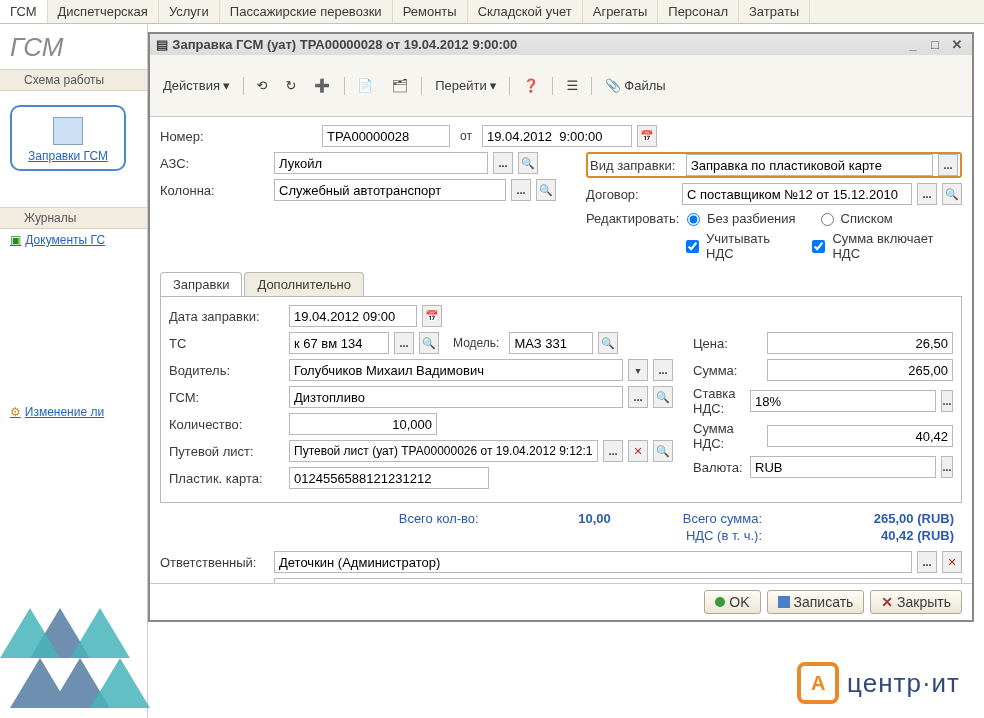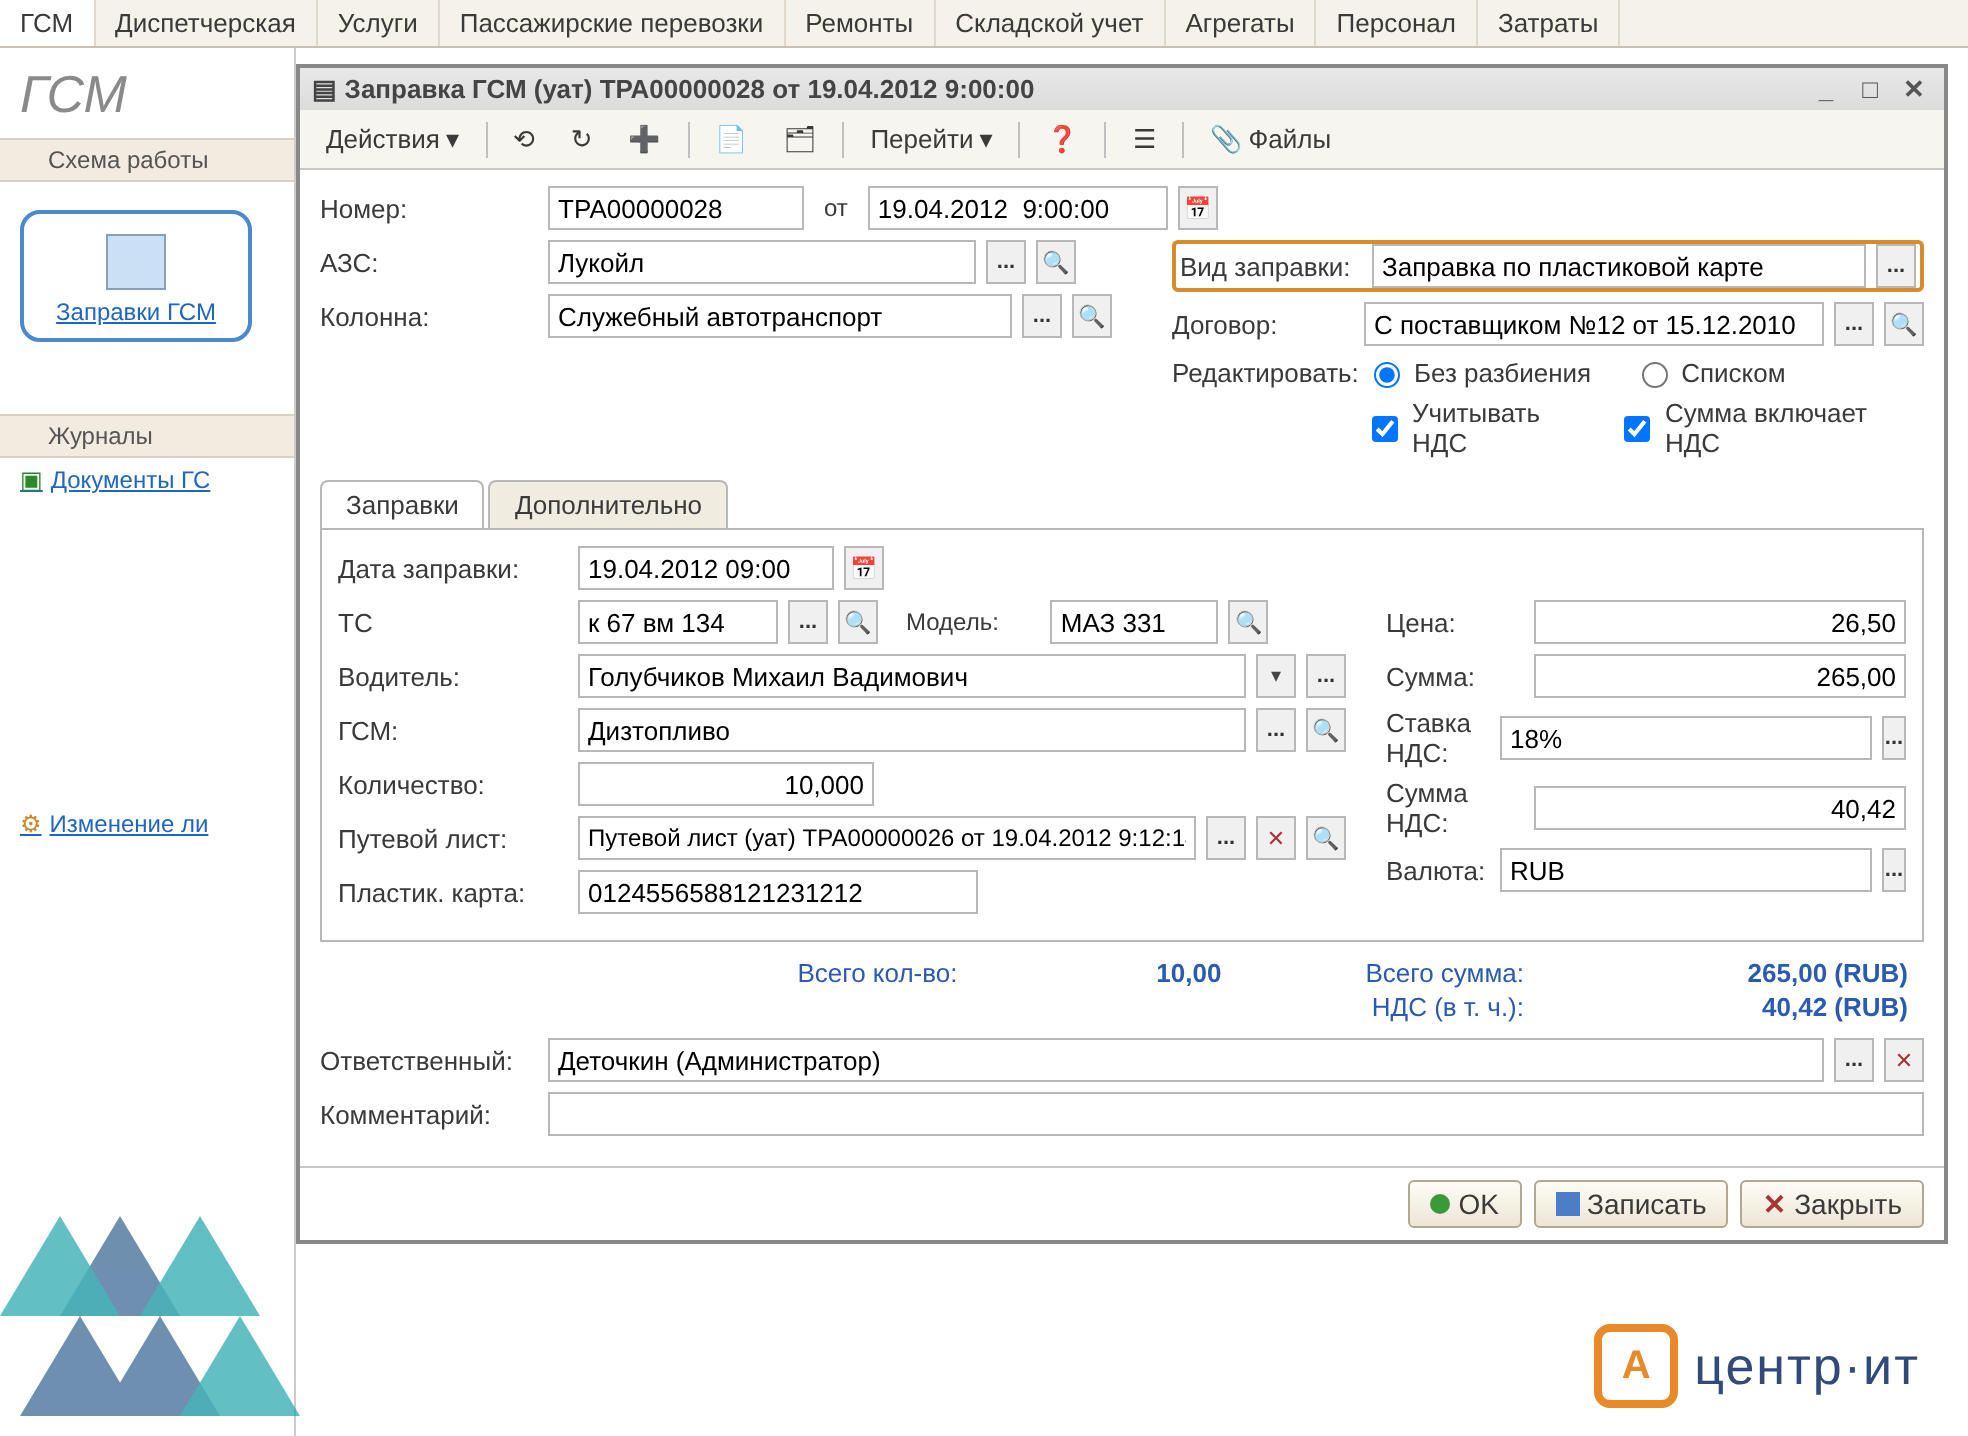--- a/index.html
+++ b/index.html
@@ -55,21 +55,21 @@
     display: flex; flex-direction: column;
   }
   .dialog-title {
     background: linear-gradient(#e8e8e8, #dcdcdc);
     padding: 3px 6px; font-size: 13px; color:#444; font-weight: bold;
     display:flex; align-items:center; gap:4px;
   }
   .dialog-title .spacer { flex:1; }
   .win-btn { width:18px; text-align:center; color:#555; cursor:pointer; }
   .toolbar {
-    display:flex; align-items:center; gap:4px; padding:4px 6px; border-bottom:1px solid #c8c8c8;
+    display:flex; align-items:center; gap:4px; padding:20px 6px; border-bottom:1px solid #c8c8c8;
     background:#f7f5ef; font-size:13px;
   }
   .tb-btn { padding:2px 6px; border:1px solid transparent; cursor:pointer; display:flex; align-items:center; gap:3px;}
   .tb-sep { width:1px; height:18px; background:#c0c0c0; margin:0 2px; }
   .form-body { padding: 8px 10px; flex:1; overflow:auto; }
   .row { display:flex; align-items:center; margin-bottom:5px; gap:6px; }
   .lbl { width:108px; font-size:13px; }
   .lbl-s { width:90px; font-size:13px;}
   .lbl-r { width:114px; font-size:13px;}
   .lbl-r2 { width:92px; font-size:13px;}
@@ -197,21 +197,21 @@
     <div class="tb-btn">
         <span>📎</span>
         <span>Файлы</span>
       </div>
   </div>
 
   <div class="form-body">
 
     <div class="row">
       <span class="lbl">Номер:</span>
-      <input class="fld" style="width: 128px;" value="ТРА00000028">
+      <input class="fld" style="width: 128px; margin-left: 48px;" value="ТРА00000028">
       <span style="margin:0 4px">от</span>
       <input class="fld" style="width: 150px;" value="19.04.2012  9:00:00">
       <div class="cal-btn"></div>
     </div>
     <div class="two-col">
       <div style="flex:0 0 406px">
         <div class="row">
           <span class="lbl">АЗС:</span>
           <input class="fld" style="width: 214px;" value="Лукойл">
           <div class="ell-btn"></div>
@@ -271,21 +271,21 @@
             <span class="lbl-r">Дата заправки:</span>
             <input class="fld" style="width: 128px;" value="19.04.2012 09:00">
             <div class="cal-btn"></div>
           </div>
           <div class="row">
             <span class="lbl-r">ТС</span>
             <input class="fld" style="width: 100px;" value="к 67 вм 134">
             <div class="ell-btn"></div>
             <div class="mag-btn"></div>
             <span style="margin-left:8px">Модель:</span>
-            <input class="fld" style="width: 84px; margin-left: 20px;" value="МАЗ 331">
+            <input class="fld" style="width: 84px; margin-left: 4px;" value="МАЗ 331">
             <div class="mag-btn"></div>
           </div>
           <div class="row">
             <span class="lbl-r">Водитель:</span>
             <input class="fld" style="flex: 1 1 0%;" value="Голубчиков Михаил Вадимович">
             <div class="dd-btn"></div>
             <div class="ell-btn"></div>
           </div>
           <div class="row">
             <span class="lbl-r">ГСМ:</span>

